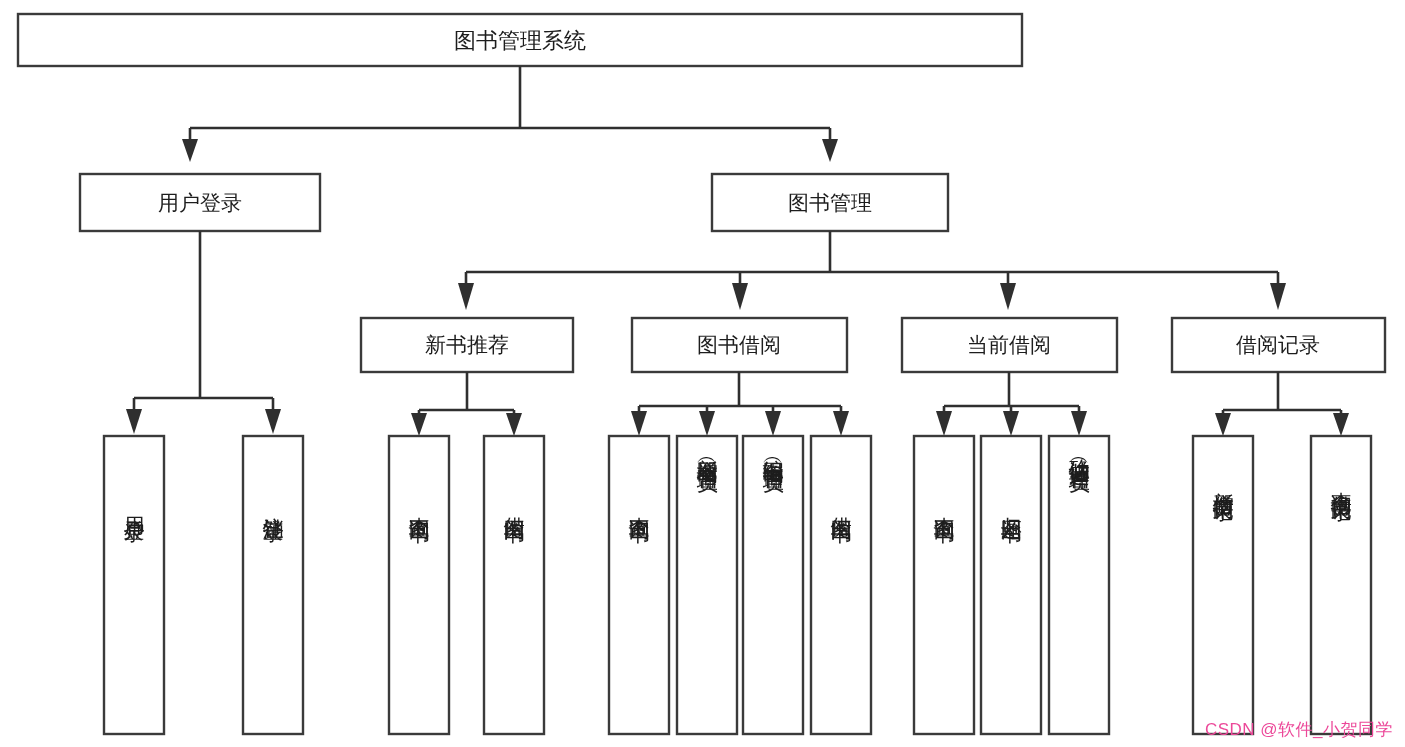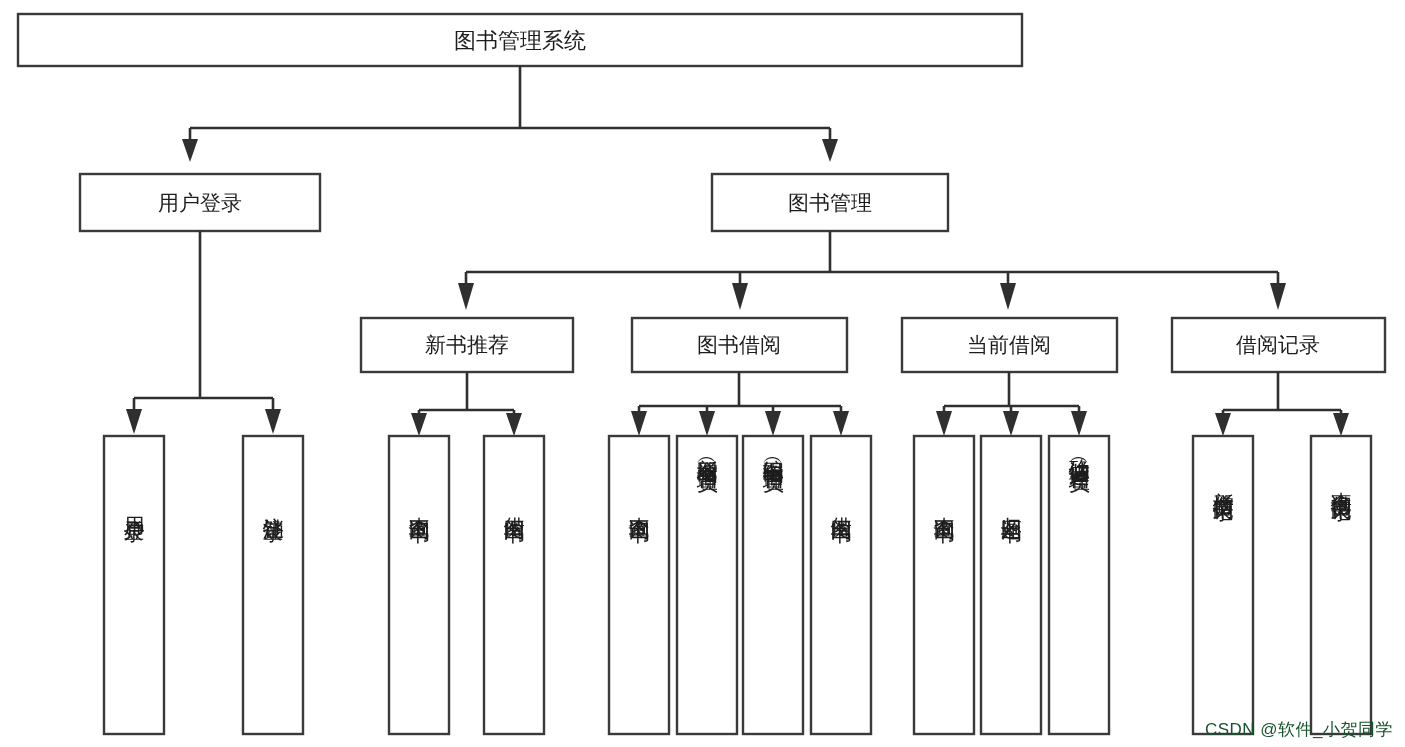--- a/index.html
+++ b/index.html
@@ -65,21 +65,21 @@
     justify-content: flex-start;
     white-space: nowrap;
     pointer-events: none;
   }
   .watermark {
     position: absolute;
     right: 12px;
     bottom: 6px;
     font-family: "Liberation Sans", "DejaVu Sans", sans-serif;
     font-size: 17px;
-    color: #14532d;
+    color: #ec4899;
     letter-spacing: 0.5px;
     white-space: nowrap;
   }
 </style>
 </head>
 <body>
 
 <div id="diagram-root">
 
   <svg id="flow-svg" viewBox="0 0 1405 747">

